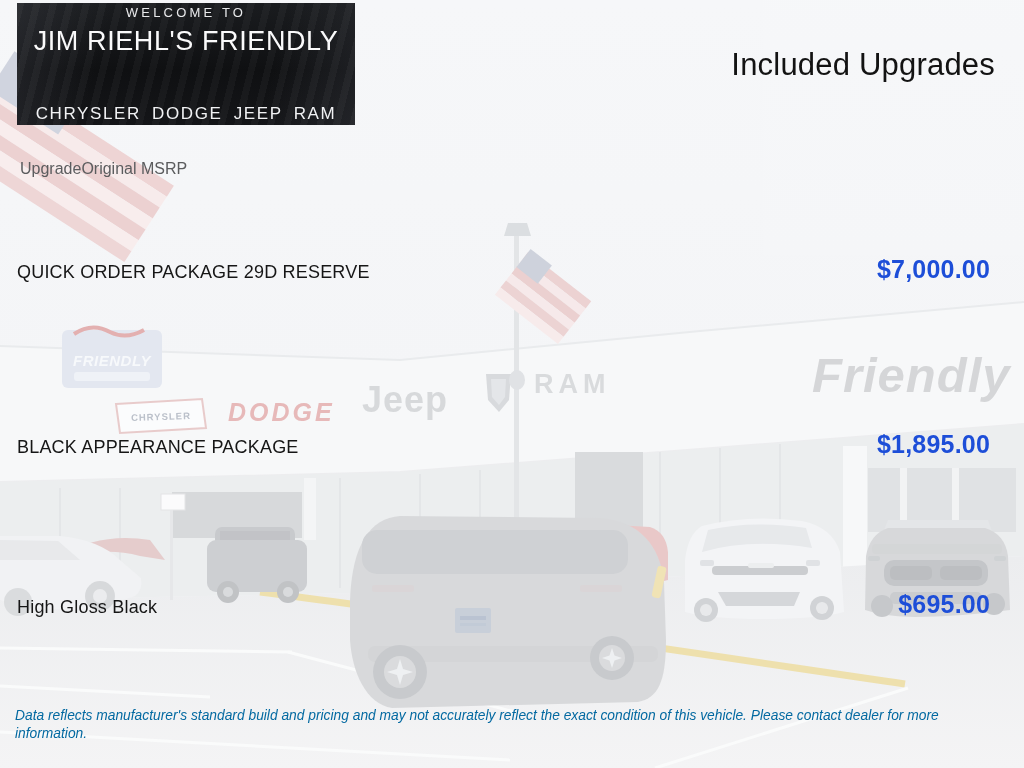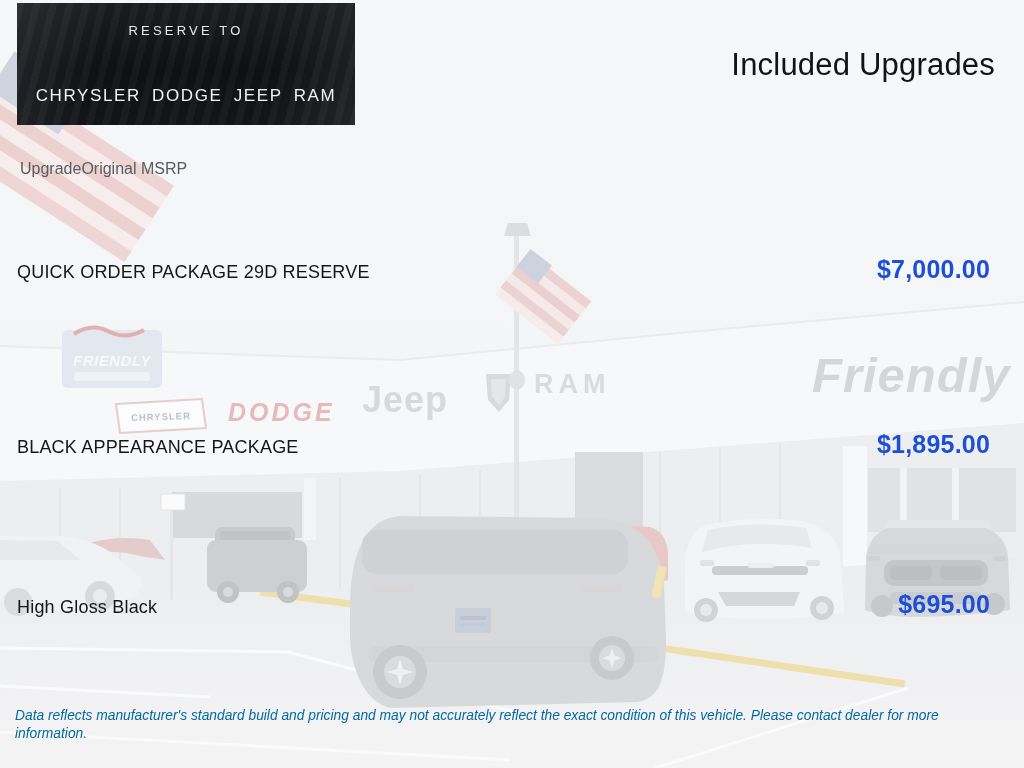--- a/index.html
+++ b/index.html
@@ -223,21 +223,22 @@
         <rect x="890" y="592" width="92" height="12" rx="5" fill="#c8cacd"></rect>
         <circle cx="882" cy="606" r="11" fill="#c4c6c9"></circle>
           <circle cx="994" cy="604" r="11" fill="#c4c6c9"></circle>
       </g>
     </g>
   </svg>
 
   <div class="content">
 
     <div class="logo-banner">
-      <div class="banner-line1">RESERVE TO</div>
+      <div class="banner-line1">WELCOME TO</div>
+      <div class="banner-line2">JIM RIEHL'S FRIENDLY</div>
       <div class="banner-line3">CHRYSLER  DODGE  JEEP  RAM</div>
     </div>
 
     <div class="page-title">Included Upgrades</div>
 
     <div class="table-header">
       <span>Upgrade</span>
       <span>Original MSRP</span>
     </div>
 

